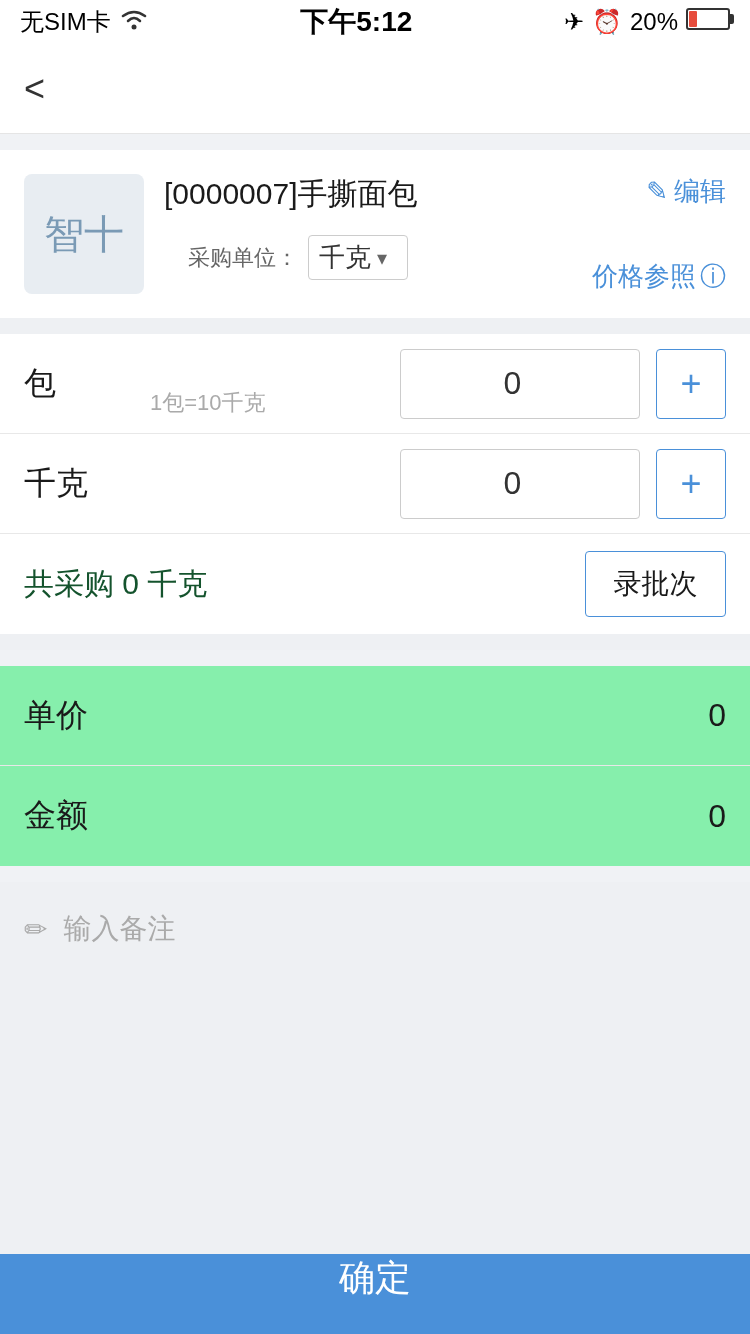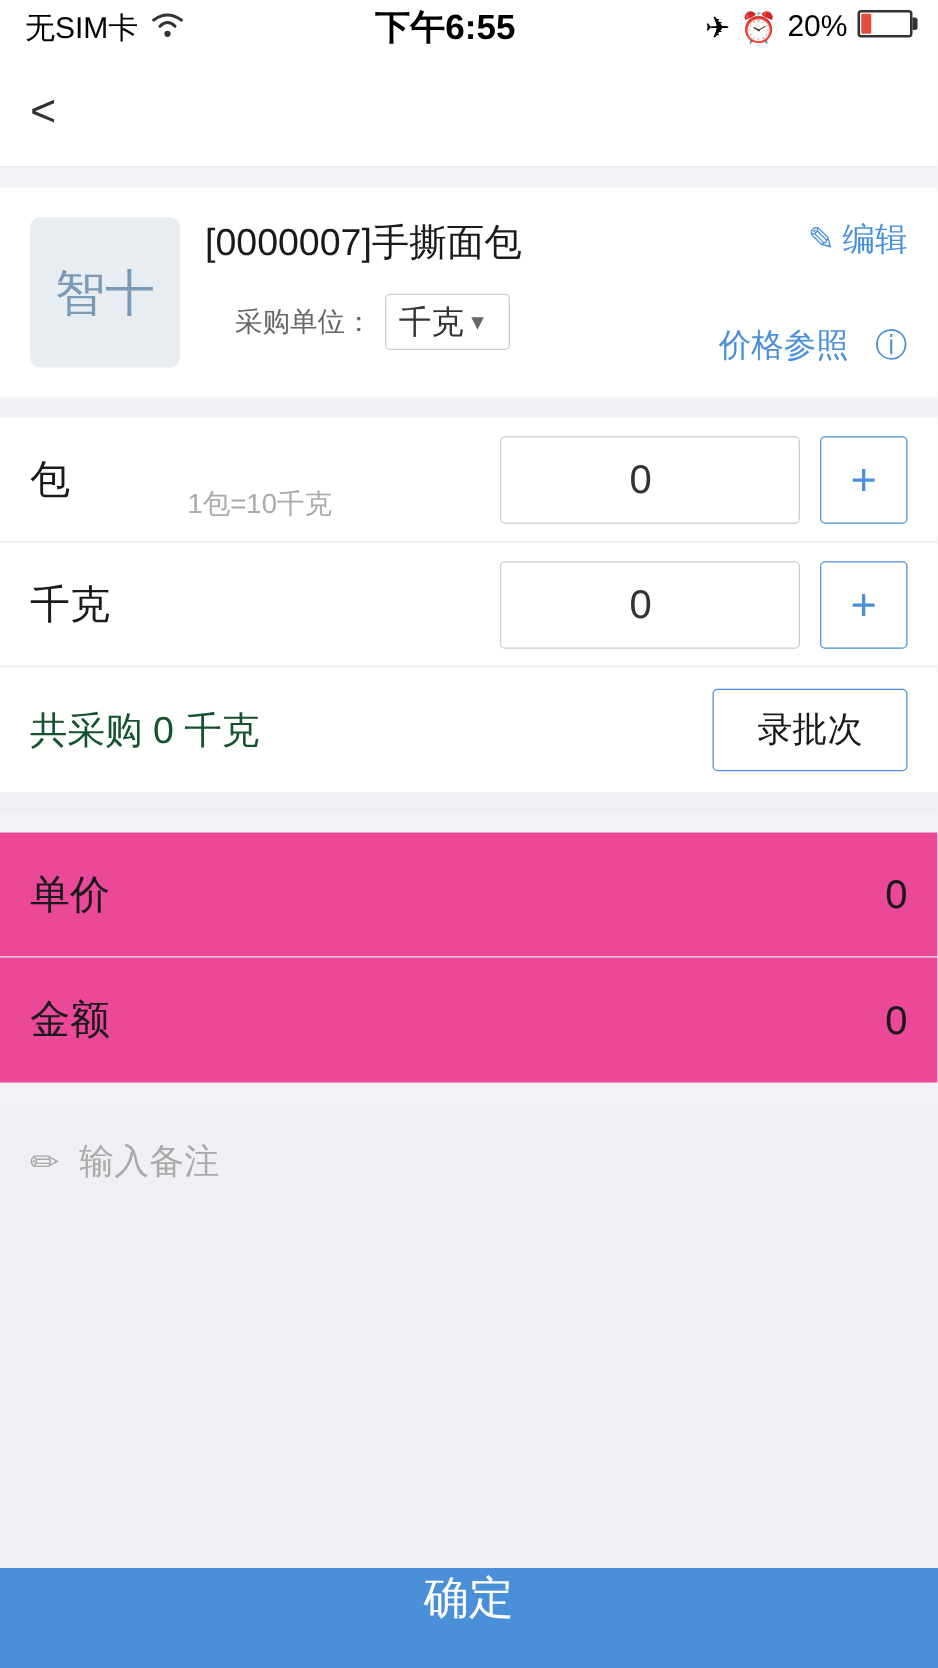--- a/index.html
+++ b/index.html
@@ -167,21 +167,21 @@
       cursor: pointer;
     }
     .price-ref {
       position: absolute;
       right: 24px;
       bottom: 24px;
       color: #4a90d9;
       font-size: 26px;
       display: flex;
       align-items: center;
-      gap: 21px;
+      gap: 4px;
       cursor: pointer;
     }
 
     
     .divider {
       width: 100%;
       height: 16px;
       background: #eef0f3;
     }
 
@@ -248,37 +248,37 @@
       justify-content: space-between;
       padding: 0 24px;
       height: 100px;
       background: #fff;
     }
     .total-text {
       font-size: 30px;
       color: #14532d;
     }
     .record-btn {
-      width: 156px;
+      width: 141px;
       height: 66px;
       border: 1px solid #4a90d9;
       border-radius: 4px;
       display: flex;
       align-items: center;
       justify-content: center;
       cursor: pointer;
     }
     .record-btn-text {
       font-size: 28px;
       color: #1a1a1a;
     }
 
     
     .price-section {
-      background: #ec4899;
+      background: #86efac;
       margin-top: 16px;
     }
     .price-row {
       display: flex;
       align-items: center;
       justify-content: space-between;
       padding: 0 24px;
       height: 100px;
       border-bottom: 1px solid #e8e8e8;
     }
@@ -346,21 +346,21 @@
     <span>无SIM卡</span>
     <span>
       <svg width="30" height="22" viewBox="0 0 30 22">
         <path d="M15 18 Q15 18 15 18" stroke="#333" stroke-width="3" fill="none"></path>
         <circle cx="15" cy="19" r="2.5" fill="#333"></circle>
         <path d="M9 13 Q15 7 21 13" stroke="#333" stroke-width="2.5" fill="none" stroke-linecap="round"></path>
         <path d="M4 8 Q15 0 26 8" stroke="#333" stroke-width="2.5" fill="none" stroke-linecap="round"></path>
       </svg>
     </span>
   </div>
-  <div class="status-center">下午6:55</div>
+  <div class="status-center">下午5:12</div>
   <div class="status-right">
     <span>✈</span>
     <span>⏰</span>
     <span>20%</span>
     <span>
       <div class="battery-icon"><div class="battery-fill"></div></div>
     </span>
   </div>
 </div>
 

